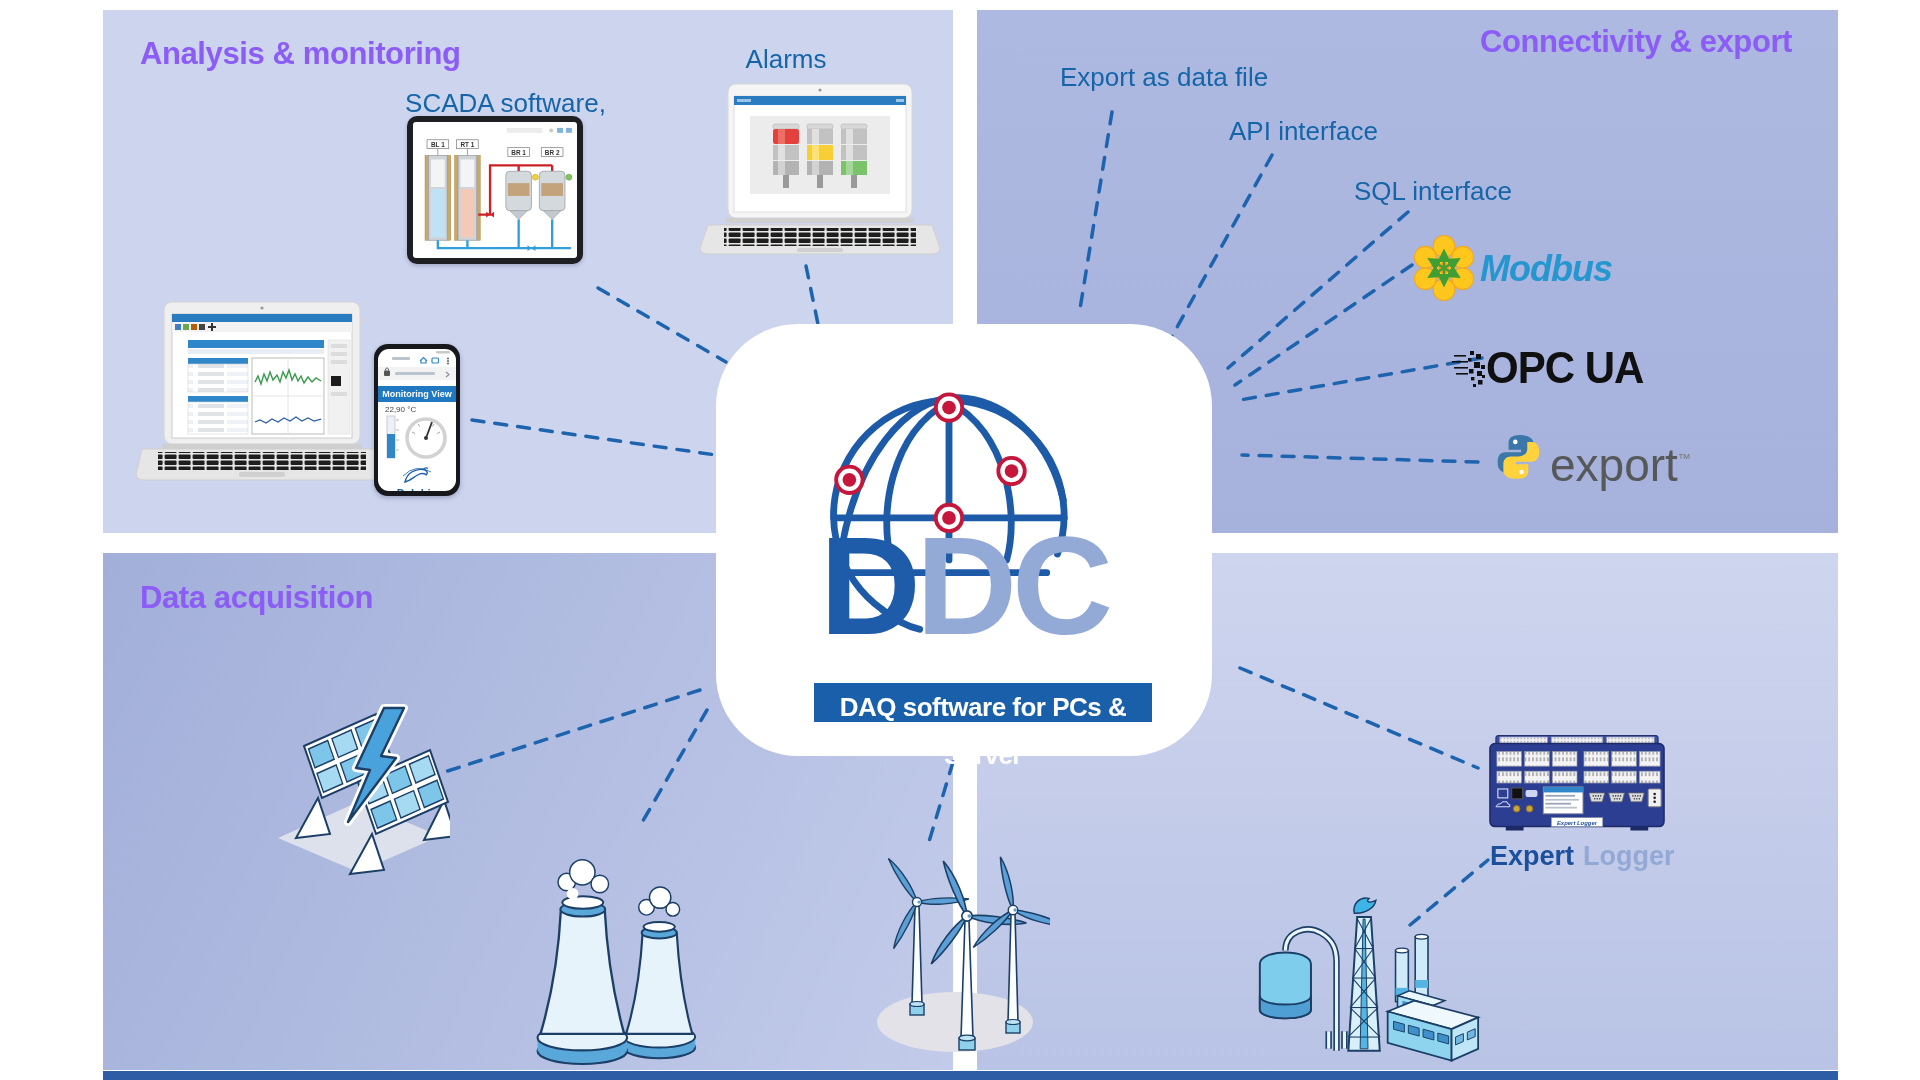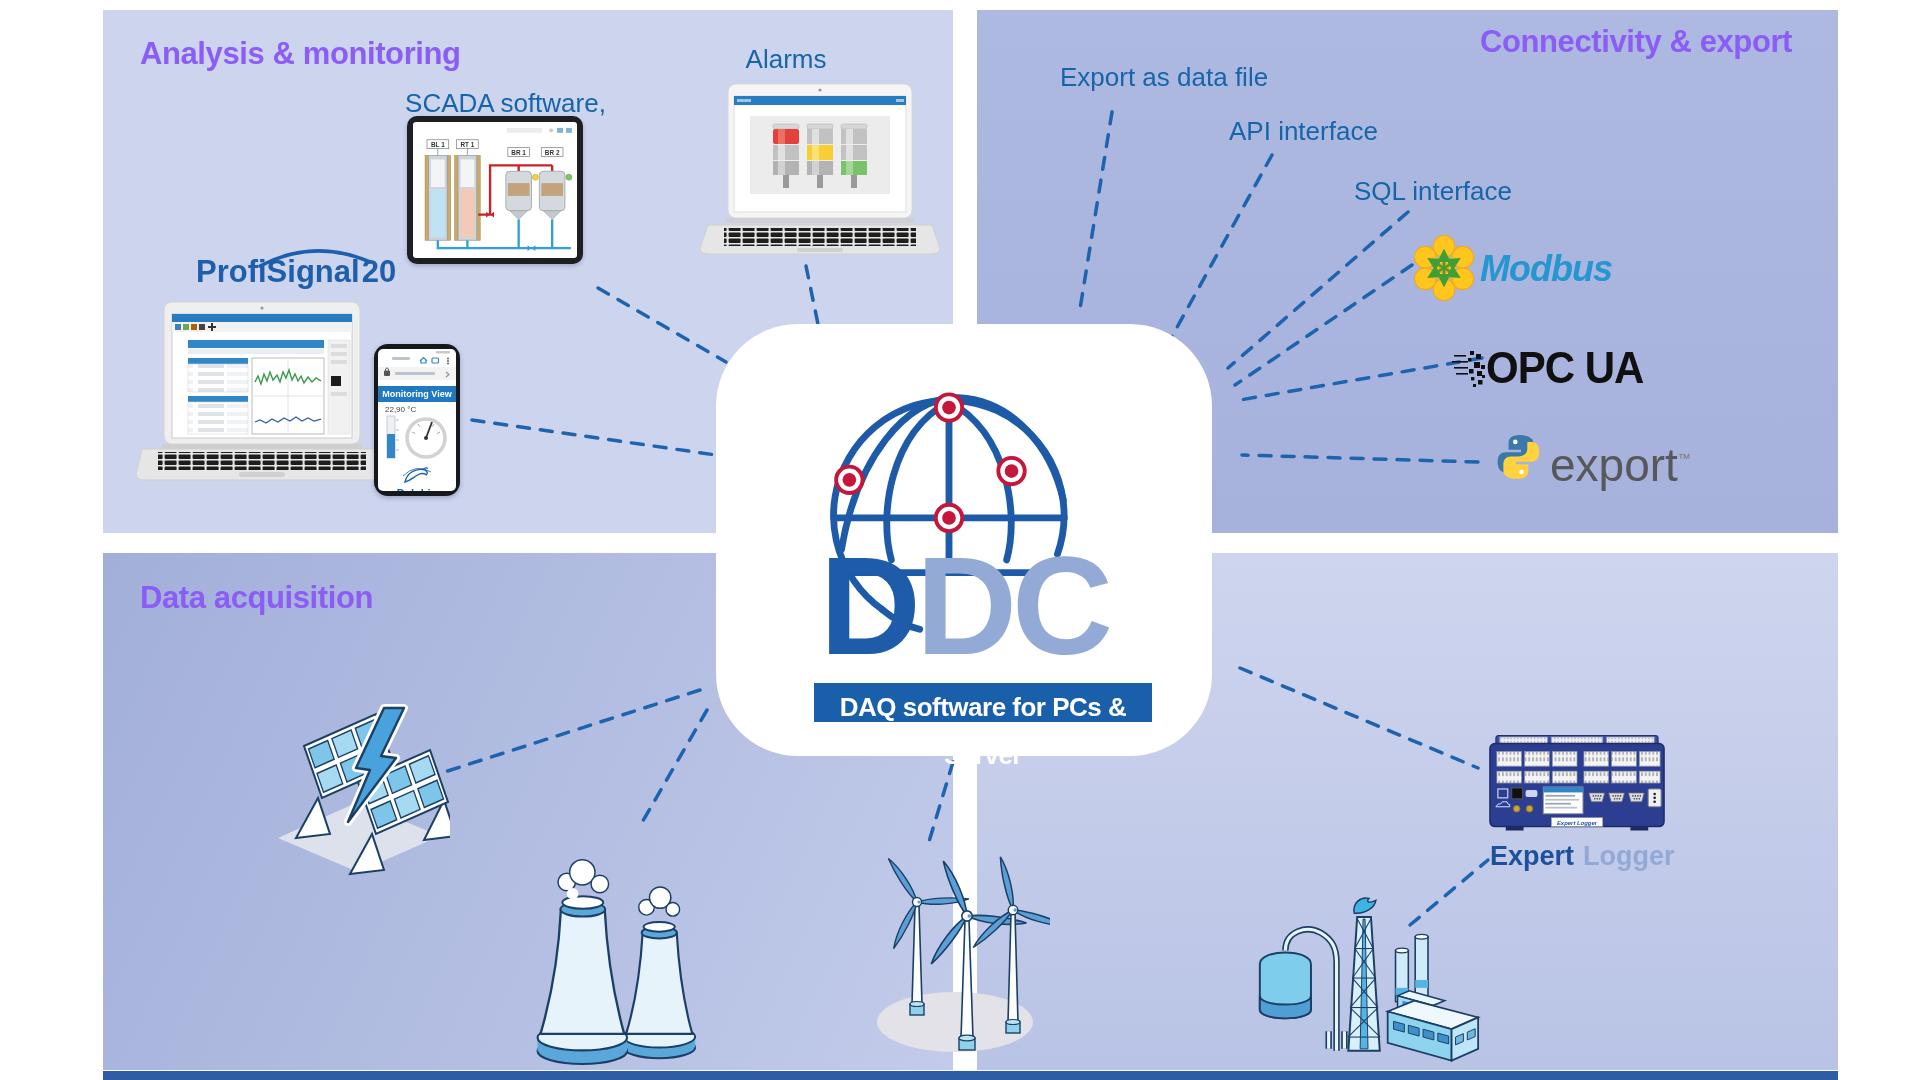--- a/index.html
+++ b/index.html
@@ -11,37 +11,37 @@
   .p-tl { left:103px; top:10px;  width:850px; height:523px; background:#cdd4ee; }
   .p-tr { left:977px; top:10px;  width:861px; height:523px; background:linear-gradient(180deg,#aeb9e1,#a6b2dc); }
   .p-bl { left:103px; top:553px; width:850px; height:517px; background:linear-gradient(115deg,#a2afd9 0%,#b7c1e4 65%,#c2cbe9 100%); }
   .p-br { left:977px; top:553px; width:861px; height:517px; background:linear-gradient(180deg,#ced5ee,#b9c3e5); }
   .strip { left:103px; top:1071px; width:1735px; height:9px; background:#2e5da6; }
   .sec-title { font-size:31px; font-weight:700; color:#8b5cf6; letter-spacing:-0.4px; z-index:6; }
   .lbl { font-size:26px; color:#1565a8; z-index:6; }
   .center-card { left:716px; top:324px; width:496px; height:432px; background:#fff; border-radius:82px; z-index:8; }
   .card-caption { left:716px; top:352px; width:496px; text-align:center; font-size:26px; color:#17619f; z-index:10; }
   .globe { left:822px; top:388px; z-index:9; }
-  .ddc { left:716px; top:536px; width:496px; text-align:center; font-size:140px; font-weight:700;
+  .ddc { left:716px; top:516px; width:496px; text-align:center; font-size:140px; font-weight:700;
          letter-spacing:-5px; line-height:1; z-index:10; }
   .ddc .d1 { color:#1e5caa; } .ddc .d2, .ddc .d3 { color:#94aad6; }
   .banner { left:814px; top:683px; width:338px; height:39px; background:#1a5fa9; color:#fff;
             font-size:26px; font-weight:700; text-align:center; line-height:48px; z-index:10; letter-spacing:-0.5px; }
   .conn { left:0; top:0; z-index:5; pointer-events:none; }
   .conn path { fill:none; stroke:#1d63ae; stroke-width:3.5; stroke-dasharray:12 11; stroke-linecap:round; }
   .illus { z-index:7; }
   .device { z-index:7; }
   .tablet { left:407px; top:116px; width:176px; height:148px; background:#1d1f23; border-radius:10px;
             padding:6px; box-shadow:0 2px 4px rgba(40,50,90,.25); }
   .tablet-screen { width:100%; height:100%; background:#fff; border-radius:3px; }
   .ps-logo { left:196px; top:254px; width:200px; height:46px; color:#1d5fad; font-weight:700; font-size:31px; z-index:7; }
   .ps-logo .arc { position:absolute; left:58px; top:-10px; }
   .phone { left:374px; top:344px; width:86px; height:152px; background:#17181c; border-radius:14px; padding:5px 4px; z-index:8;
            box-shadow:0 2px 5px rgba(40,50,90,.3); }
-  .p-screen { position:relative; width:100%; height:100%; background:#fff; border-radius:5px; overflow:hidden; }
+  .p-screen { position:relative; width:100%; height:100%; background:#fff; border-radius:11px; overflow:hidden; }
   .p-bar { background:#1f78c0; color:#fff; font-size:9px; font-weight:700; text-align:center; padding:3px 0; }
   .p-read { font-size:8px; color:#444; margin:3px 0 0 7px; }
   .p-brand { text-align:center; margin-top:1px; }
   .p-brand-name { font-size:11px; font-weight:700; color:#1d5fad; line-height:10px; }
   .modbus-txt { left:1480px; top:248px; font-size:36px; font-weight:700; font-style:italic; color:#2596cf; letter-spacing:-1px; z-index:7; }
   .opcua { left:1452px; top:344px; z-index:7; display:flex; align-items:center; }
   .opcua-txt { font-size:42px; font-weight:700; color:#101010; letter-spacing:-1px; transform:scaleY(1.05); }
   .python-txt { left:1550px; top:438px; font-size:46px; color:#57585a; z-index:7; }
   .python-tm { font-size:13px; color:#7a7a7a; vertical-align:18px; }
   .el-label { left:1490px; top:841px; font-size:27px; font-weight:700; z-index:7; }
@@ -211,26 +211,20 @@
       <rect x="141" y="79" width="26" height="14" fill="#7ac36a"></rect>
         <rect x="146" y="79" width="7" height="14" fill="#a5d79a"></rect>
       <rect x="151" y="93" width="6" height="13" fill="#9a9a9a"></rect>
     </g>
     <rect x="26" y="136" width="188" height="5" fill="#cfcfcf"></rect>
     <path d="M8,143 L232,143 L240,166 Q240,172 231,172 L9,172 Q0,172 0,166 Z" fill="#e6e6e6" stroke="#cfcfcf"></path>
     <rect x="24" y="146" width="192" height="18" fill="url(#kb-a)"></rect>
     <rect x="97" y="166" width="46" height="4" rx="2" fill="#d0d0d0"></rect>
   </svg>
 
-  <div class="abs ps-logo">
-    <svg class="arc" width="122" height="24" viewBox="0 0 122 24">
-      <path d="M6,22 Q60,-6 116,18" fill="none" stroke="#1d5fad" stroke-width="3.6" stroke-linecap="round"></path>
-    </svg>
-    <span>ProfiSignal</span><span style="margin-left:2px;">20</span>
-  </div>
 
   <svg class="abs device" style="left:136px; top:298px;" width="252" height="188" viewBox="0 0 252 188">
     <defs>
         <pattern id="kb-p" width="14" height="6" patternUnits="userSpaceOnUse">
           <rect x="0.6" y="0.6" width="12" height="4.4" rx="1" fill="#1e1e1e"></rect>
         </pattern>
     <pattern id="frm" width="60" height="8" patternUnits="userSpaceOnUse">
           <rect x="2" y="2" width="26" height="4" fill="#dfe3e8"></rect>
           <rect x="31" y="2" width="26" height="4" fill="#eef1f5"></rect>
         </pattern>

